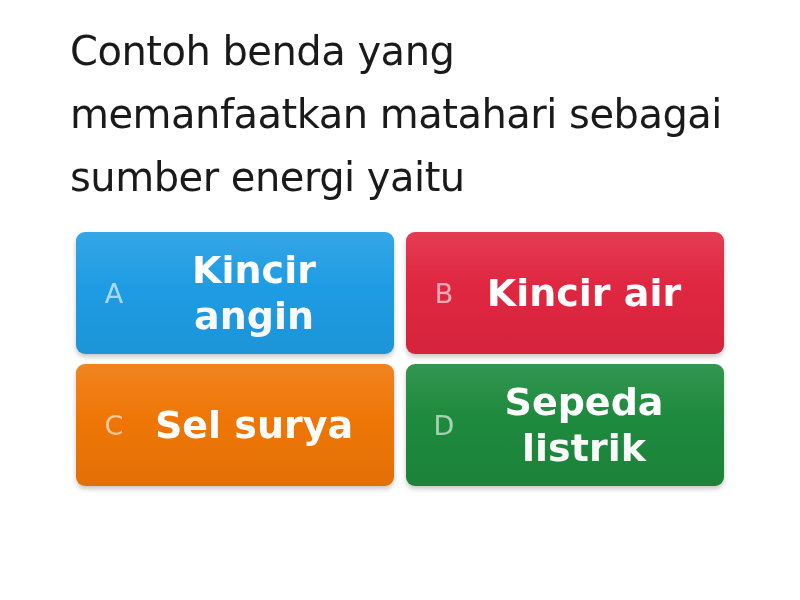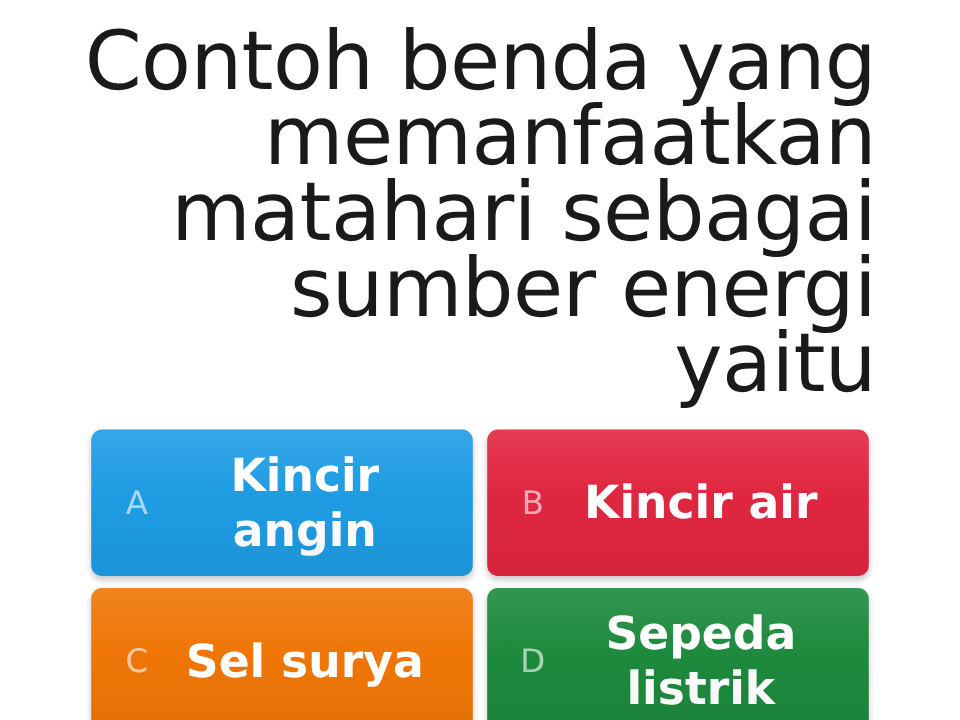--- a/index.html
+++ b/index.html
@@ -15,23 +15,23 @@
     font-family: "DejaVu Sans", sans-serif;
     display: flex;
     flex-direction: column;
     align-items: center;
   }
 
   
   #quiz-question {
     width: 660px;
     margin-top: 20px;
-    text-align: right;
+    text-align: left;
     font-family: "DejaVu Sans", sans-serif;
-    font-size: 68px;
+    font-size: 40px;
     line-height: 63px;
     font-weight: 400;
     color: #1a1a1a;
     letter-spacing: -0.5px;
   }
 
   
   #answers-grid {
     width: 648px;
     margin-top: 23px;

